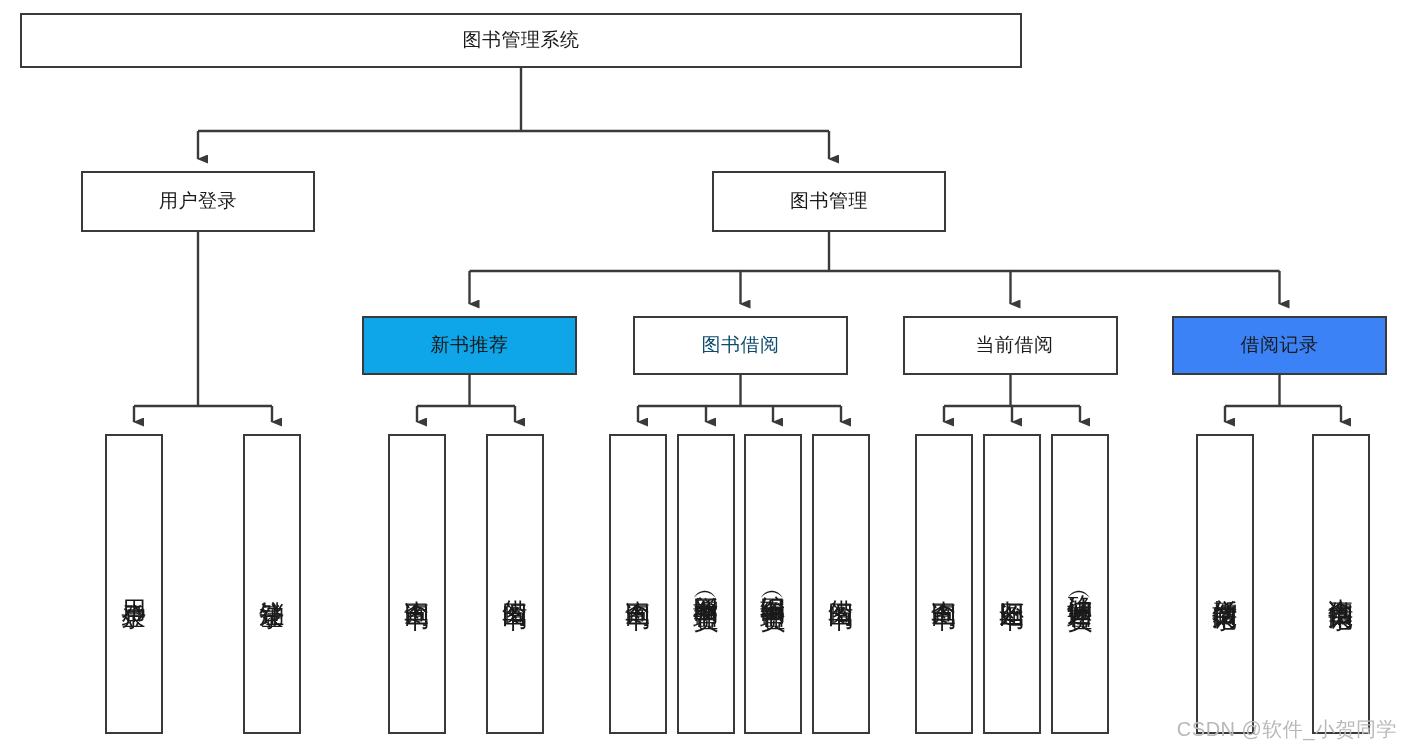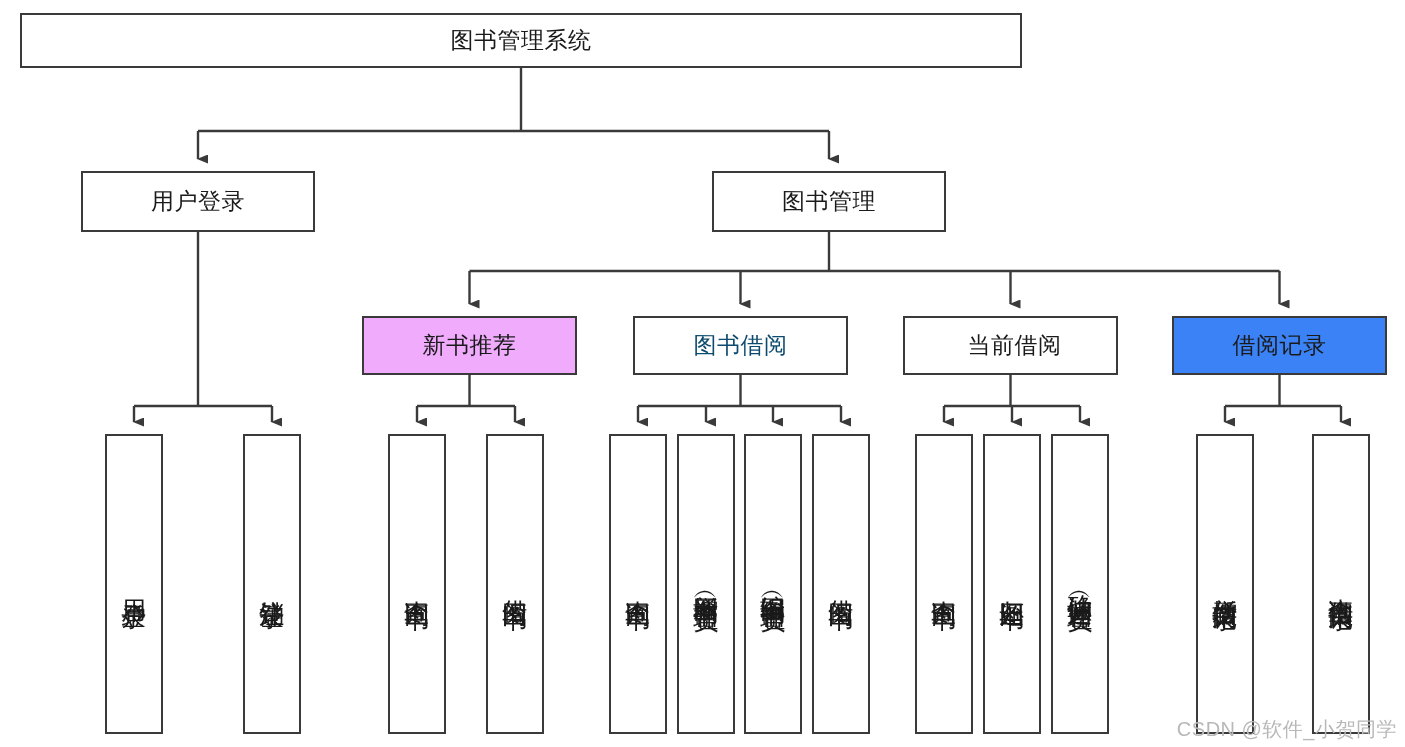--- a/index.html
+++ b/index.html
@@ -35,21 +35,21 @@
     justify-content: center;
     color: #1a1a1a;
   }
   .node-label {
     display: block;
     text-align: center;
     line-height: 1.18;
     letter-spacing: 0.5px;
   }
   .node.horiz .node-label {
-    font-size: 23px;
+    font-size: 19px;
   }
   .node.vert {
     align-items: center;
     justify-content: center;
     padding: 6px 0;
   }
   .node.vert .node-label {
     writing-mode: vertical-rl;
     text-orientation: upright;
     font-size: 25px;
@@ -116,21 +116,21 @@
   <div id="node-layer">
       <div class="node horiz" style="left: 20px; top: 13px; width: 1002px; height: 55px; border-color: rgb(58, 58, 58); background: rgb(255, 255, 255); color: rgb(26, 26, 26);">
         <span class="node-label">图书管理系统</span>
       </div>
       <div class="node horiz" style="left: 81px; top: 171px; width: 234px; height: 61px; border-color: rgb(58, 58, 58); background: rgb(255, 255, 255); color: rgb(26, 26, 26);">
         <span class="node-label">用户登录</span>
       </div>
       <div class="node horiz" style="left: 712px; top: 171px; width: 234px; height: 61px; border-color: rgb(58, 58, 58); background: rgb(255, 255, 255); color: rgb(26, 26, 26);">
         <span class="node-label">图书管理</span>
       </div>
-      <div class="node horiz" style="left: 362px; top: 316px; width: 215px; height: 59px; border-color: rgb(58, 58, 58); background: #f0abfc; color: rgb(26, 26, 26);">
+      <div class="node horiz" style="left: 362px; top: 316px; width: 215px; height: 59px; border-color: rgb(58, 58, 58); background: #0ea5e9; color: rgb(26, 26, 26);">
         <span class="node-label">新书推荐</span>
       </div>
       <div class="node horiz" style="left: 633px; top: 316px; width: 215px; height: 59px; border-color: rgb(58, 58, 58); background: rgb(255, 255, 255); color: #0c4a6e;">
         <span class="node-label">图书借阅</span>
       </div>
       <div class="node horiz" style="left: 903px; top: 316px; width: 215px; height: 59px; border-color: rgb(58, 58, 58); background: rgb(255, 255, 255); color: rgb(26, 26, 26); padding-left: 8px;">
         <span class="node-label">当前借阅</span>
       </div>
       <div class="node horiz" style="left: 1172px; top: 316px; width: 215px; height: 59px; border-color: rgb(58, 58, 58); background: #3b82f6; color: rgb(26, 26, 26);">
         <span class="node-label">借阅记录</span>

